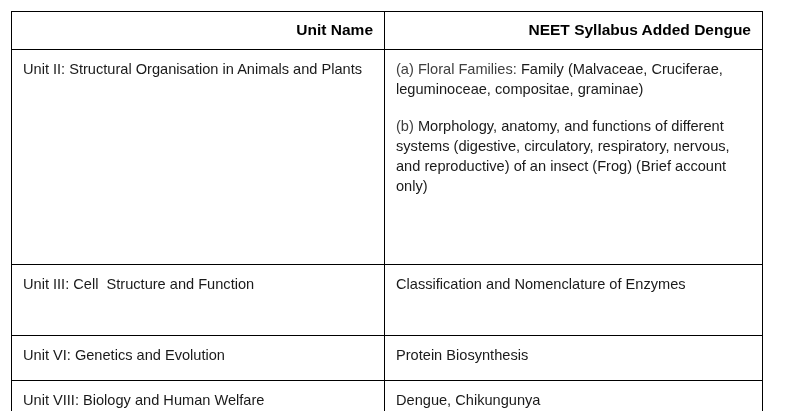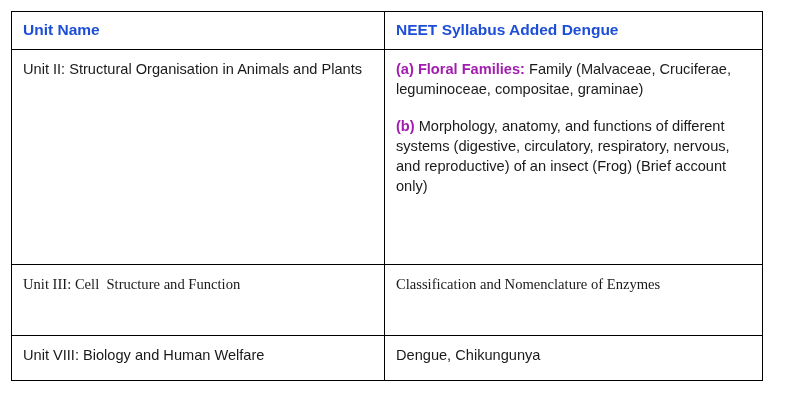--- a/index.html
+++ b/index.html
@@ -34,39 +34,40 @@
     vertical-align: top;
     padding: 9px 11px 9px 11px;
     text-align: left;
   }
   .col-unit { width: 373px; }
   .col-topics { width: 378px; }
 
   .syllabus-table thead th {
     font-size: 15.5px;
     font-weight: bold;
-    color: #1d4ed8;
+    color: #000000;
     padding-top: 9px;
     padding-bottom: 9px;
     line-height: 1.2;
+    text-align: right;
   }
   .syllabus-table tbody td {
     font-size: 14.6px;
     font-weight: normal;
     line-height: 1.38;
     color: #1a1a1a;
   }
   .row-main td { height: 196px; margin-top: 30px; }
-  .row-cell td  { height: 52px; font-family: Liberation Serif, serif; }
+  .row-cell td  { height: 52px; }
   .row-gen td   { height: 26px; }
   .row-bio td   { height: 26px; }
 
   .para { margin: 0; }
   .para + .para { margin-top: 17px; }
-  .lead { font-weight: bold; color: #a21caf; }
+  .lead { font-weight: normal; color: #404040; }
   .nowrap-pre { white-space: pre-wrap; }
 </style>
 </head>
 <body>
 
 <div class="page">
 
   <table class="syllabus-table">
     <colgroup>
       <col class="col-unit">
@@ -94,20 +95,28 @@
 
       <tr class="row-cell">
         <td class="nowrap-pre">Unit III: Cell  Structure and Function</td>
         <td>
           <p class="para">
             <span class="nowrap-pre">Classification and Nomenclature of Enzymes</span>
           </p>
         </td>
       </tr>
 
+      <tr class="row-gen">
+        <td>Unit VI: Genetics and Evolution</td>
+        <td>
+          <p class="para">
+            <span class="nowrap-pre">Protein Biosynthesis</span>
+          </p>
+        </td>
+      </tr>
 
       <tr class="row-bio">
         <td>Unit VIII: Biology and Human Welfare</td>
         <td>
           <p class="para">
             <span class="nowrap-pre">Dengue, Chikungunya</span>
           </p>
         </td>
       </tr>
 

